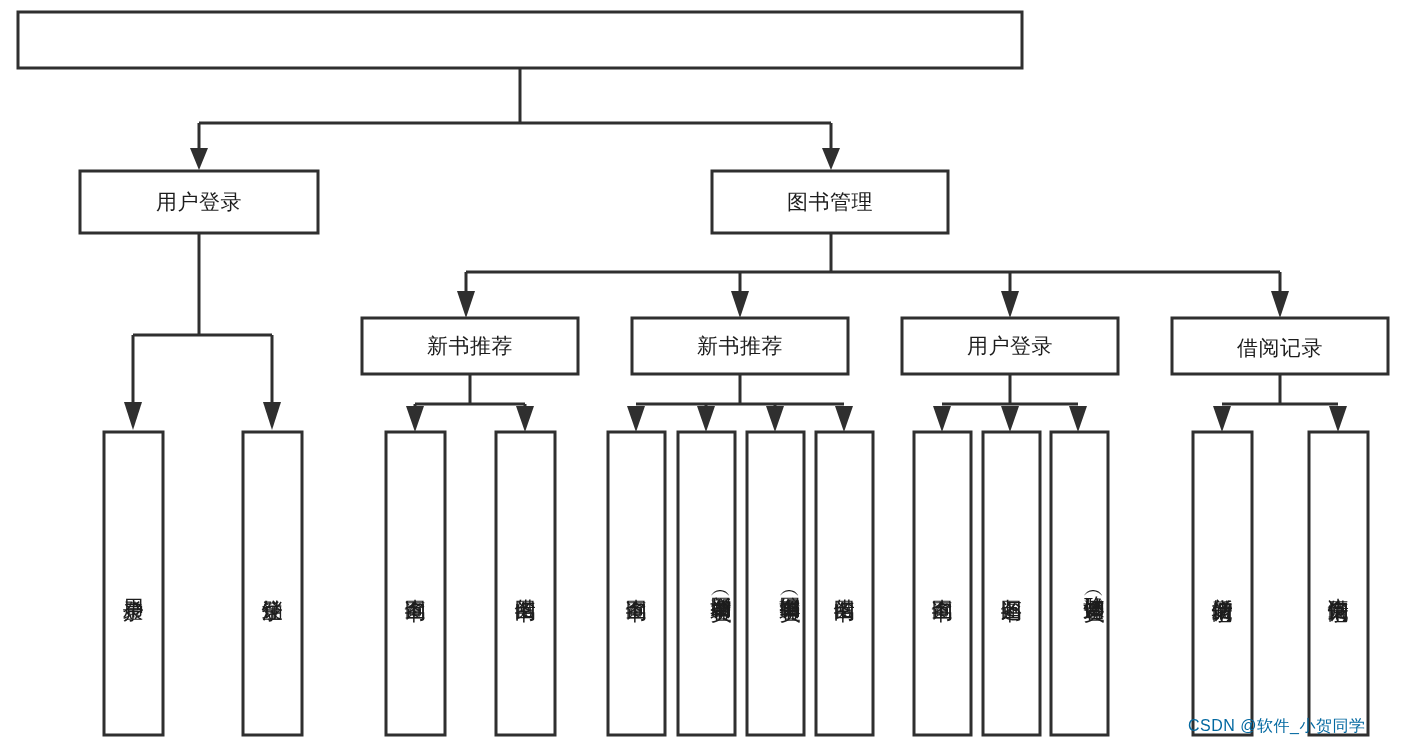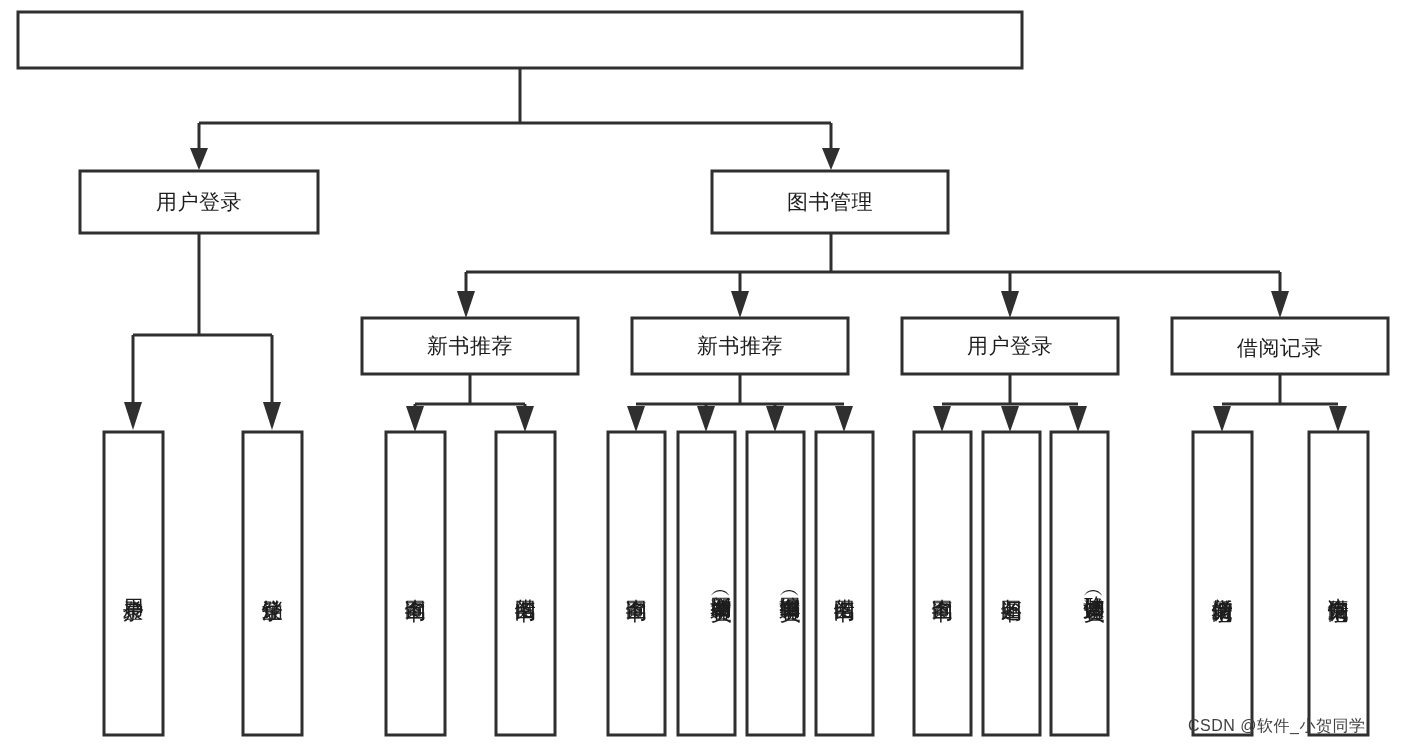--- a/index.html
+++ b/index.html
@@ -66,21 +66,21 @@
     writing-mode: vertical-rl;
     text-orientation: upright;
     white-space: nowrap;
     pointer-events: none;
   }
   .watermark {
     position: absolute;
     left: 1188px;
     top: 716px;
     font-size: 16px;
-    color: #404040;
+    color: #0369a1;
     white-space: nowrap;
     letter-spacing: 0.5px;
   }
 </style>
 </head>
 <body>
 
 <div id="diagram-root">
 
   <svg id="diagram-svg" viewBox="0 0 1405 747" xmlns="http://www.w3.org/2000/svg">

